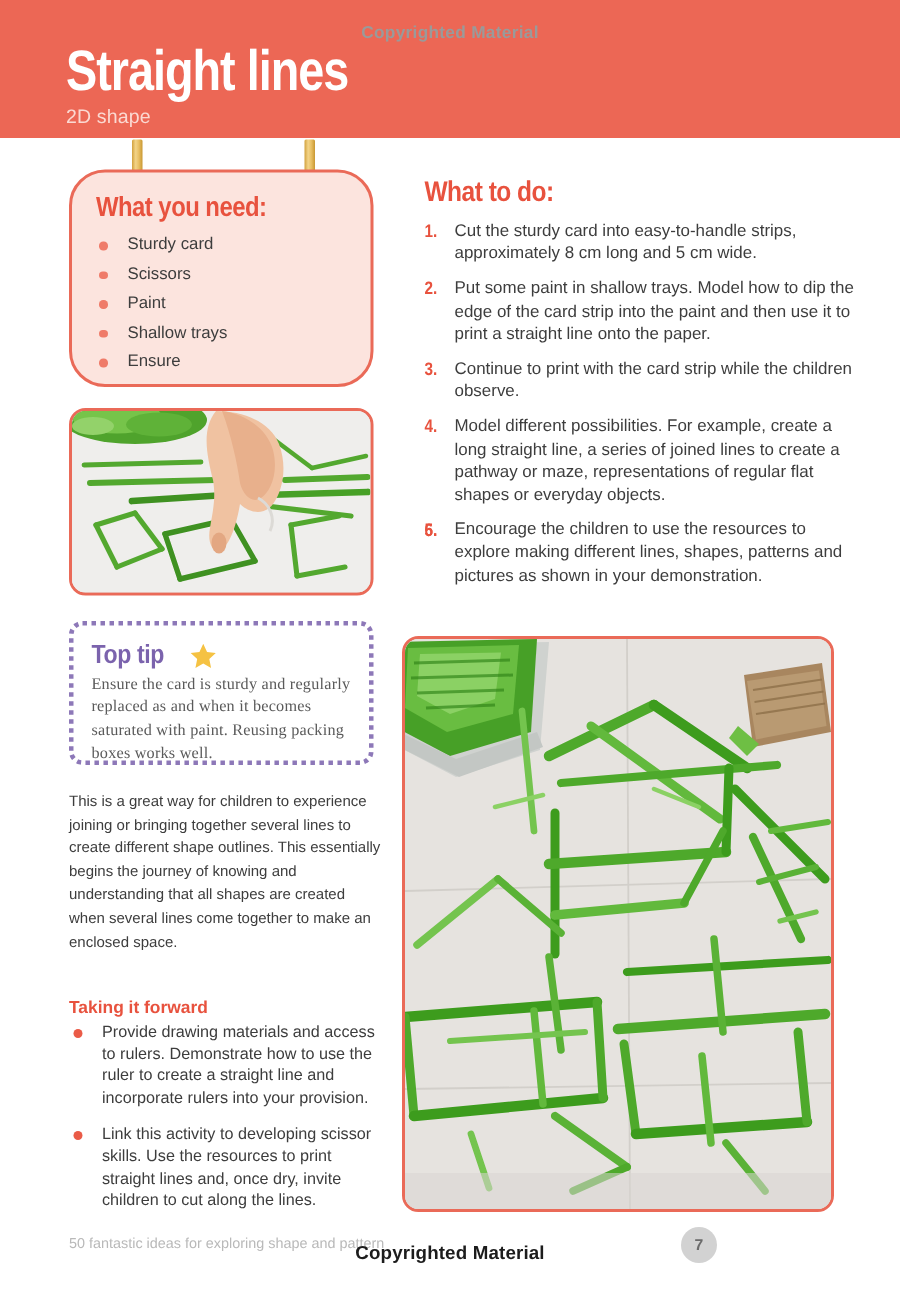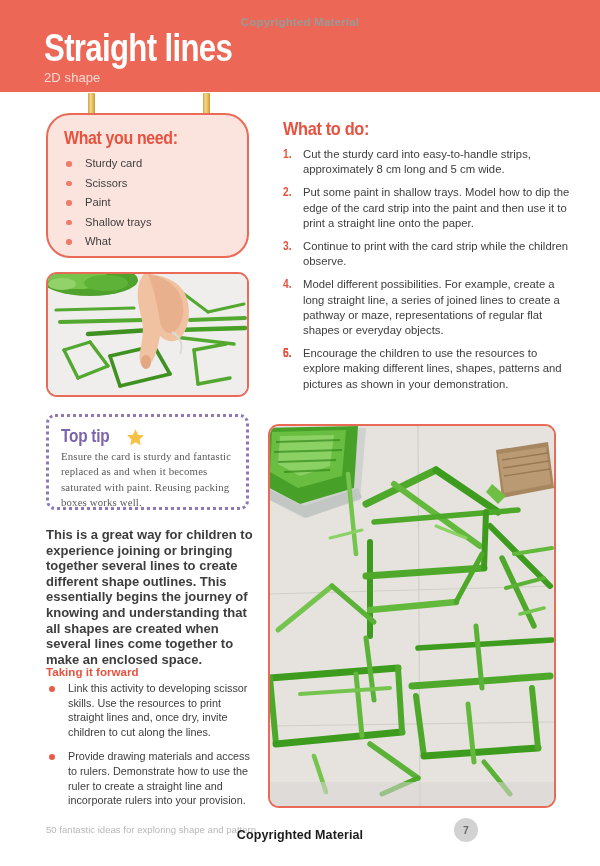--- a/index.html
+++ b/index.html
@@ -128,21 +128,21 @@
   .l-head {
     color: #e8523e;
     font-size: 11.6px;
     font-weight: bold;
     margin-bottom: 2px;
   }
   .whatsin {
     position: absolute; left: 46px; top: 527px; width: 210px;
   }
   .whatsin p {
-    font-size: 13px; line-height: 15.6px; color: #3d3d3d; font-weight: bold;
+    font-size: 10px; line-height: 15.6px; color: #3d3d3d;
   }
   .taking {
     position: absolute; left: 46px; top: 665px; width: 212px;
   }
   .taking ul { list-style: none; margin-top: 3px; }
   .taking li {
     position: relative; padding-left: 22px;
     font-size: 10.8px; line-height: 14.6px; color: #3d3d3d;
     margin-bottom: 10px;
   }
@@ -225,21 +225,21 @@
   <div class="peg p1"></div>
   <div class="peg p2"></div>
 
   <div class="needs-box">
     <div class="needs-title">What you need:</div>
     <ul class="needs-list">
       <li><span class="bullet"></span><span>Sturdy card</span></li>
       <li><span class="bullet"></span><span>Scissors</span></li>
       <li><span class="bullet"></span><span>Paint</span></li>
       <li><span class="bullet"></span><span>Shallow trays</span></li>
-      <li><span class="bullet"></span><span>What</span></li>
+      <li><span class="bullet"></span><span>Ensure</span></li>
     </ul>
   </div>
 
   <div class="photo1">
     <svg width="199" height="121" viewBox="0 0 199 121" preserveAspectRatio="none">
       <rect x="0" y="0" width="199" height="121" fill="#e7e5e2"></rect>
       <rect x="0" y="0" width="199" height="121" fill="#efeeec"></rect>
 
       <ellipse cx="42" cy="6" rx="48" ry="16" fill="#4fa32c"></ellipse>
       <ellipse cx="30" cy="4" rx="30" ry="11" fill="#76c44a"></ellipse>
@@ -277,32 +277,32 @@
 
   <div class="toptip">
     <div class="toptip-head">
       <span class="toptip-title">Top tip</span>
       <span class="star">
         <svg width="19" height="19" viewBox="0 0 24 24">
             <polygon points="12,1.5 15.2,8.4 22.6,9.3 17.1,14.4 18.6,21.8 12,18.1 5.4,21.8 6.9,14.4 1.4,9.3 8.8,8.4" fill="#f5c243"></polygon>
           </svg>
       </span>
     </div>
-    <div class="toptip-body">Ensure the card is sturdy and fantastic replaced as and when it becomes saturated with paint. Reusing packing boxes works well.</div>
+    <div class="toptip-body">Ensure the card is sturdy and regularly replaced as and when it becomes saturated with paint. Reusing packing boxes works well.</div>
   </div>
 
   <div class="whatsin">
     <p>This is a great way for children to experience joining or bringing together several lines to create different shape outlines. This essentially begins the journey of knowing and understanding that all shapes are created when several lines come together to make an enclosed space.</p>
   </div>
 
   <div class="taking">
     <div class="l-head">Taking it forward</div>
     <ul>
+      <li><span class="bullet"></span><span>Provide drawing materials and access to rulers. Demonstrate how to use the ruler to create a straight line and incorporate rulers into your provision.</span></li>
       <li><span class="bullet"></span><span>Link this activity to developing scissor skills. Use the resources to print straight lines and, once dry, invite children to cut along the lines.</span></li>
-      <li><span class="bullet"></span><span>Provide drawing materials and access to rulers. Demonstrate how to use the ruler to create a straight line and incorporate rulers into your provision.</span></li>
     </ul>
   </div>
 
   <div class="col-right">
     <div class="todo-title">What to do:</div>
     <ol class="todo-list">
       <li><span class="num">1.</span><span>Cut the sturdy card into easy-to-handle strips, approximately 8 cm long and 5 cm wide.</span></li>
       <li><span class="num">2.</span><span>Put some paint in shallow trays. Model how to dip the edge of the card strip into the paint and then use it to print a straight line onto the paper.</span></li>
       <li><span class="num">3.</span><span>Continue to print with the card strip while the children observe.</span></li>
       <li><span class="num">4.</span><span>Model different possibilities. For example, create a long straight line, a series of joined lines to create a pathway or maze, representations of regular flat shapes or everyday objects.</span></li>

